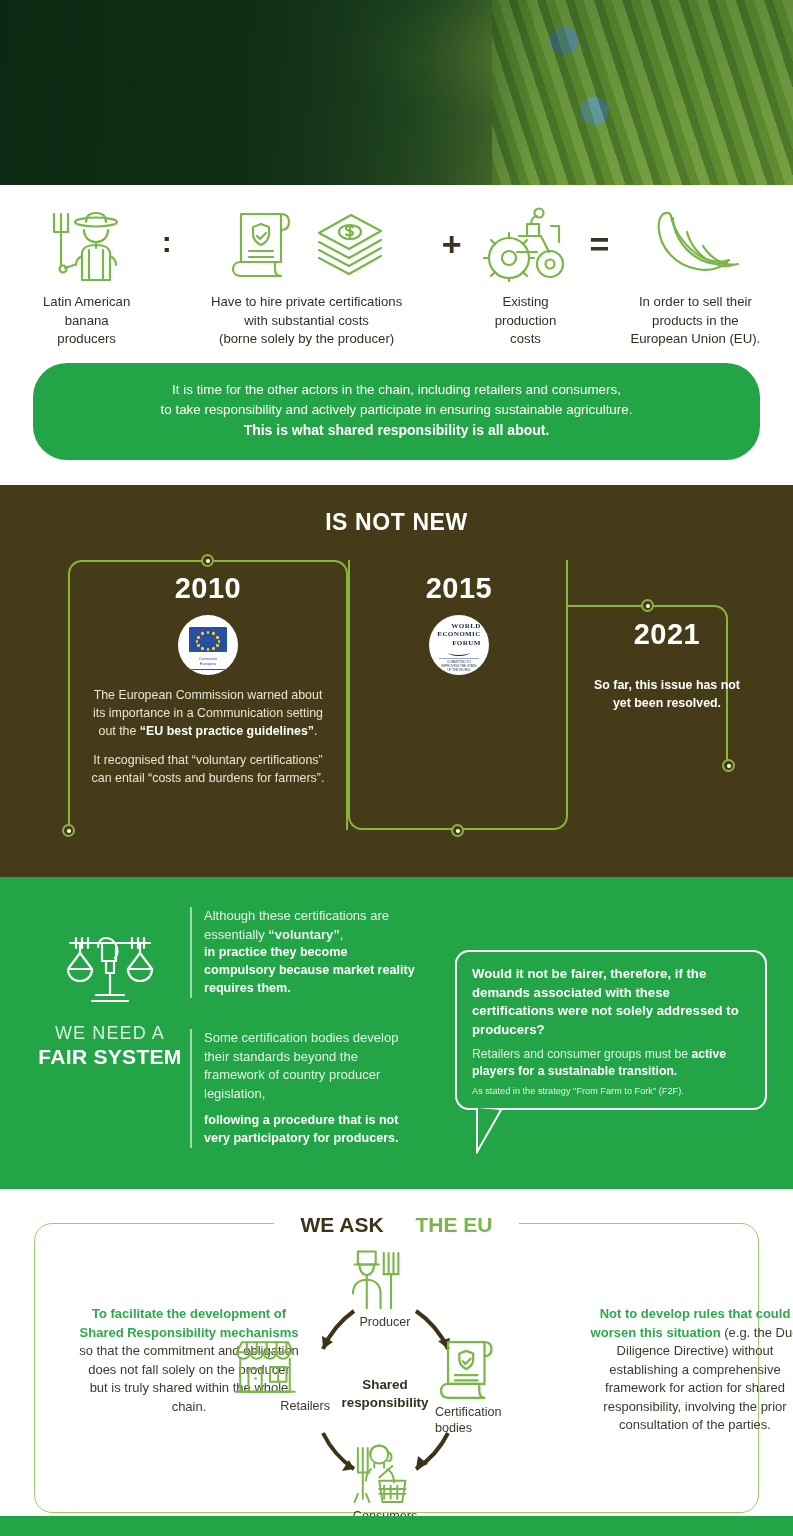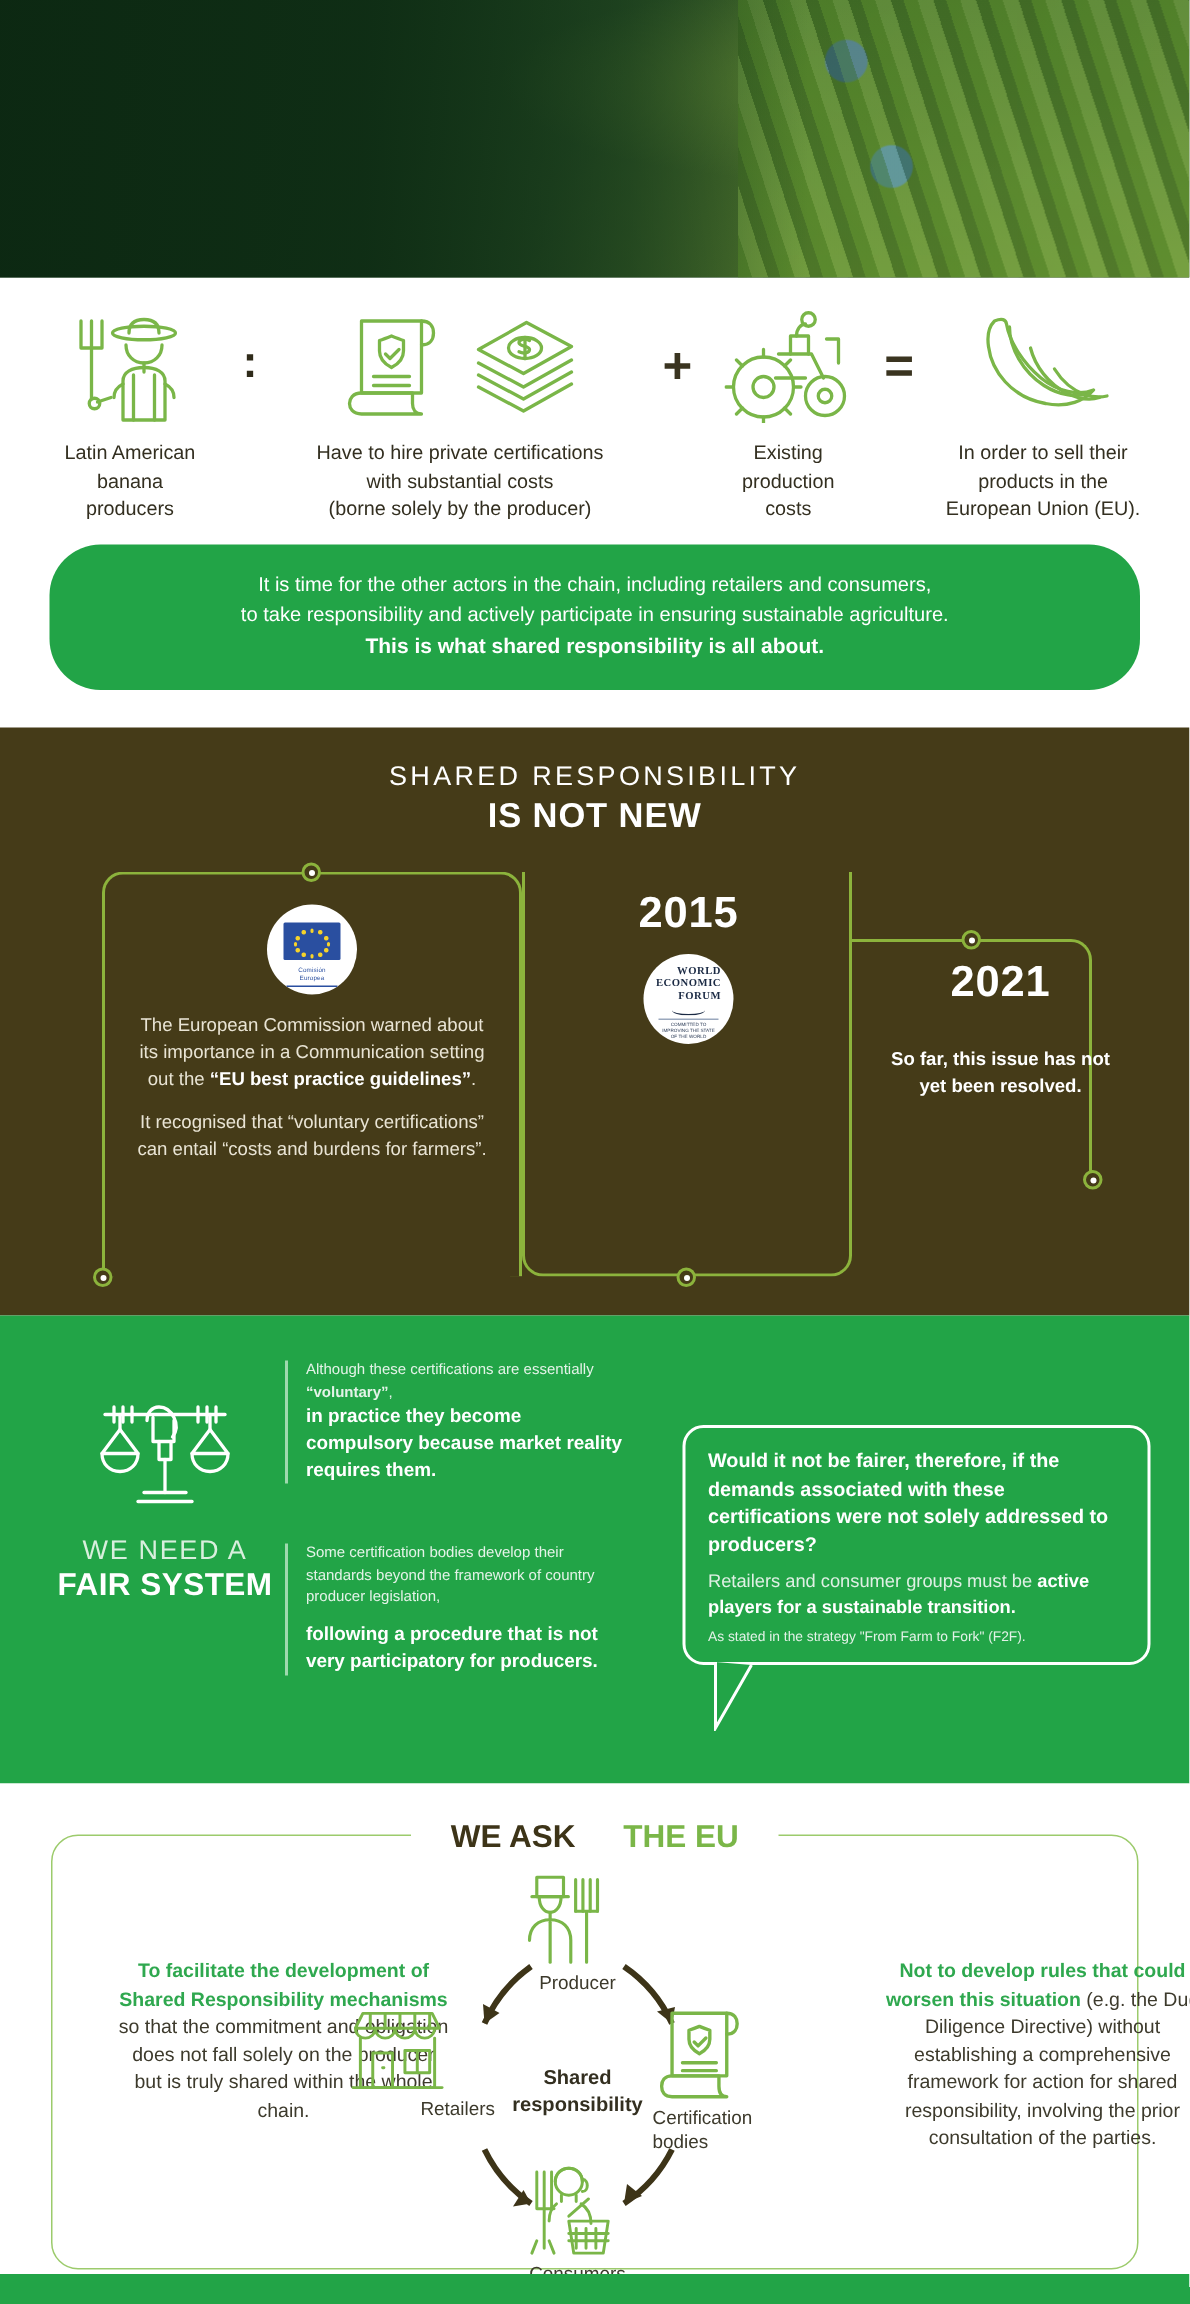--- a/index.html
+++ b/index.html
@@ -134,21 +134,21 @@
   .dot::after { content: ""; width: 4px; height: 4px; border-radius: 50%; background: #ffffff; }
 
   
   .fair { position: relative; background: #22a447; height: 312px; padding: 0; color: #ffffff; }
   .fair-left { position: absolute; left: 30px; top: 48px; width: 160px; text-align: center; }
   .scale-icon { display: flex; justify-content: center; }
   .fair-l1 { font-size: 18px; letter-spacing: 1.1px; font-weight: 400; margin-top: 12px; color: #d8efdd; }
   .fair-l2 { font-size: 21px; font-weight: 700; letter-spacing: .3px; margin-top: 1px; }
 
   .fair-note { position: absolute; padding-left: 12px; border-left: 2px solid #9fd9ae; }
-  .fair-note .reg { font-size: 10px; line-height: 1.42; color: #e4f3e8; }
+  .fair-note .reg { font-size: 13px; line-height: 1.42; color: #e4f3e8; }
   .fair-note .bold { font-size: 12.6px; line-height: 1.42; font-weight: 700; color: #ffffff; }
 
   .bubble {
     position: absolute; left: 455px; top: 73px; width: 312px;
     border: 2px solid #ffffff; border-radius: 14px; padding: 13px 15px 12px;
   }
   .bubble-q { font-size: 13.2px; font-weight: 700; line-height: 1.4; color: #ffffff; }
   .bubble-r { font-size: 12.2px; line-height: 1.4; color: #dff0e4; margin-top: 7px; }
   .bubble-r b { color: #ffffff; }
   .bubble-src { font-size: 9.2px; color: #e2f2e7; margin-top: 5px; }
@@ -277,38 +277,38 @@
 
   <div class="pill">
     <div>It is time for the other actors in the chain, including retailers and consumers,</div>
     <div>to take responsibility and actively participate in ensuring sustainable agriculture.</div>
     <div class="b">This is what shared responsibility is all about.</div>
   </div>
 </div>
 
 <div class="timeline">
   <div class="tl-head">
-    <div class="l1">SHARED RESPONSIBILITY</div>
     <div class="l2">IS NOT NEW</div>
   </div>
 
   <div class="tl-body">
 
     <div class="bracket" style="left:68px; top:10px; width:280px; height:270px; border-radius:14px; border-bottom:none; border-bottom-left-radius:0; border-bottom-right-radius:0;"></div>
     <div class="dot" style="left:201px; top:4px;"></div>
     <div class="dot" style="left:62px; top:274px;"></div>
 
     <div class="bracket" style="left:348px; top:10px; width:220px; height:270px; border-radius:14px; border-top:none; border-top-left-radius:0; border-top-right-radius:0;"></div>
     <div class="dot" style="left:451px; top:274px;"></div>
 
     <div class="bracket" style="left:568px; top:55px; width:160px; height:160px; border-radius:14px; border-bottom:none; border-left:none; border-bottom-right-radius:0; border-bottom-left-radius:0; border-top-left-radius:0;"></div>
     <div class="dot" style="left:641px; top:49px;"></div>
     <div class="dot" style="left:722px; top:209px;"></div>
 
     <div class="tl-col" style="left:88px; top:22px; width:240px;">
+      <div class="tl-year">2010</div>
       <div class="tl-logo">
         <div class="eu-flag">
           <div class="eu-stars">
             <div class="eu-star" style="left:17.5px; top:4px;"></div>
             <div class="eu-star" style="left:23px; top:5px;"></div>
             <div class="eu-star" style="left:27px; top:8.5px;"></div>
             <div class="eu-star" style="left:28.5px; top:13px;"></div>
             <div class="eu-star" style="left:27px; top:17px;"></div>
             <div class="eu-star" style="left:23px; top:20px;"></div>
             <div class="eu-star" style="left:17.5px; top:21px;"></div>

